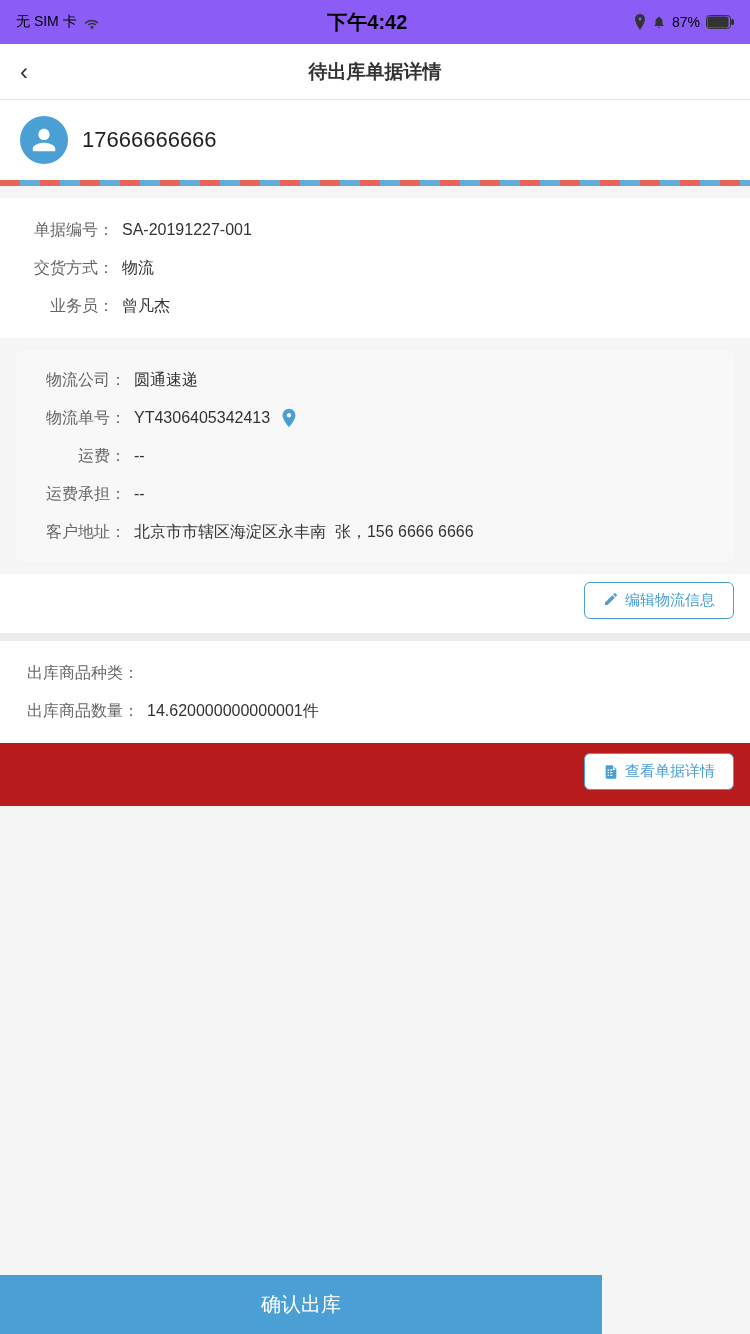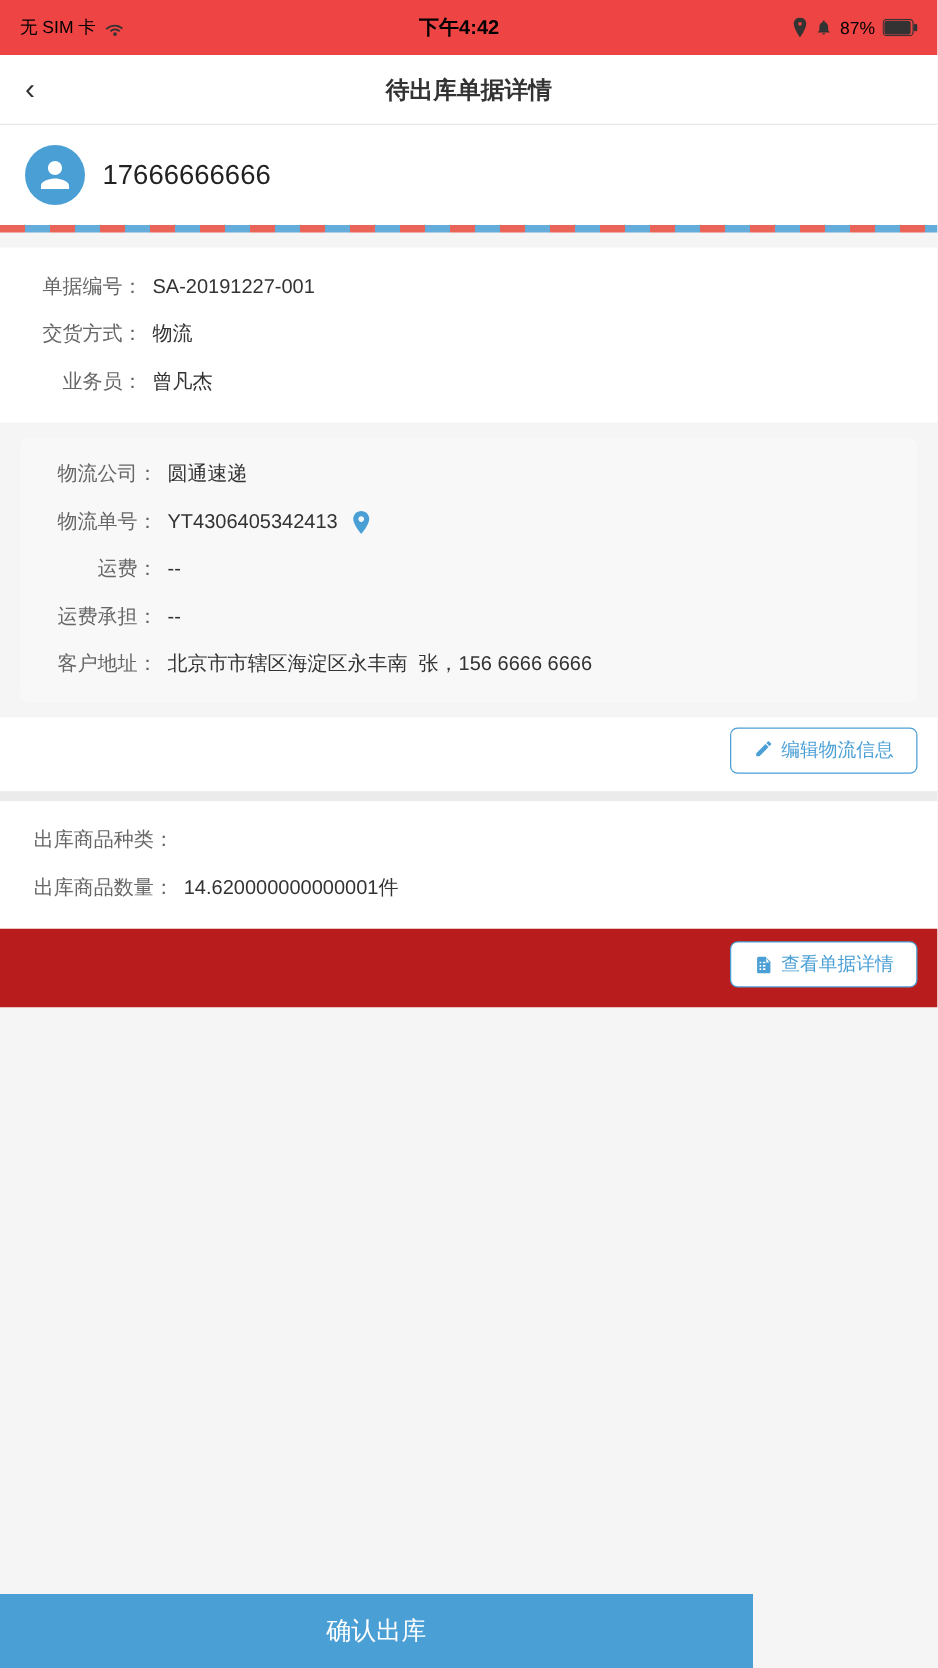--- a/index.html
+++ b/index.html
@@ -7,31 +7,31 @@
     body {
       font-family: -apple-system, "PingFang SC", "Helvetica Neue", Arial, sans-serif;
       background: #f5f5f5;
       width: 750px;
       min-height: 1334px;
       overflow-x: hidden;
     }
 
     
     .status-bar {
-      background: #ef4444;
+      background: #8b5cf6;
       height: 44px;
       display: flex;
       align-items: center;
       justify-content: space-between;
       padding: 0 16px;
       font-size: 15px;
       font-weight: 500;
     }
     .status-left { display: flex; align-items: center; gap: 6px; font-size: 14px; }
-    .status-center { font-size: 16px; font-weight: 600; }
+    .status-center { font-size: 20px; font-weight: 600; }
     .status-right { display: flex; align-items: center; gap: 6px; font-size: 14px; }
 
     
     .nav-bar {
       background: #fff;
       height: 56px;
       display: flex;
       align-items: center;
       padding: 0 20px;
       border-bottom: 1px solid #e8e8e8;

